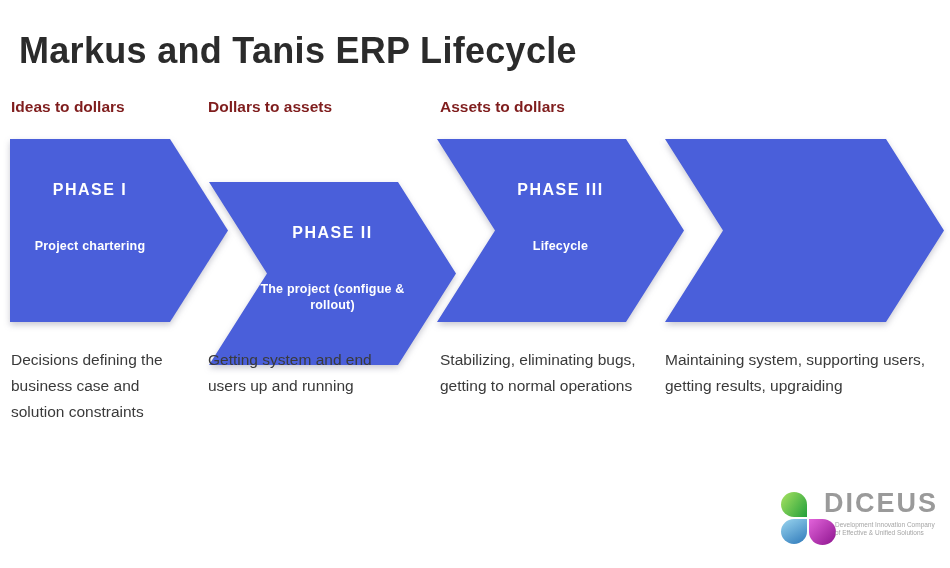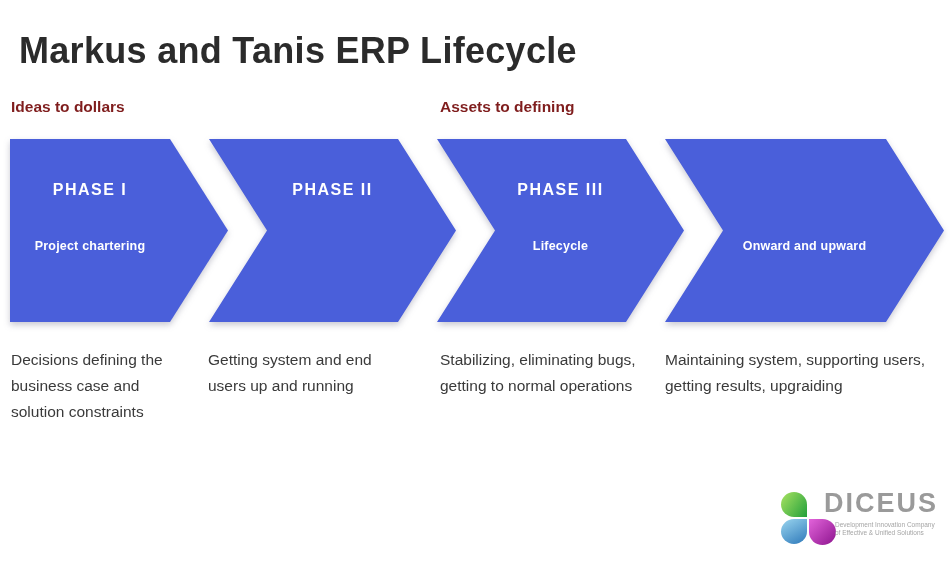--- a/index.html
+++ b/index.html
@@ -14,21 +14,21 @@
   .col-header{
     position:absolute;top:98px;font-size:15.5px;font-weight:bold;color:#7f1d1d;
   }
   .h1p{left:11px;} .h2p{left:208px;} .h3p{left:440px;} .h4p{left:665px;}
 
   .arrow-wrap{
     position:absolute;top:139px;height:183px;
     filter:drop-shadow(0 3px 3px rgba(60,60,95,0.28));
   }
   .a1{left:10px;width:218px;}
-  .a2{left:209px;width:247px;}
+  .a2{left:209px;width:247px;margin-top:43px;}
   .a3{left:437px;width:247px;}
   .a4{left:665px;width:279px;}
   .arrow{
     position:relative;width:100%;height:100%;background:var(--accent,#4A5FDA);
     clip-path:polygon(0 0, calc(100% - 58px) 0, 100% 50%, calc(100% - 58px) 100%, 0 100%, 58px 50%);
   }
   .arrow.first{
     clip-path:polygon(0 0, calc(100% - 58px) 0, 100% 50%, calc(100% - 58px) 100%, 0 100%);
   }
   .phase-label{
@@ -74,45 +74,46 @@
   }
 </style>
 </head>
 <body>
 
 <div class="canvas">
 
   <h1 class="title">Markus and Tanis ERP Lifecycle</h1>
 
   <div class="col-header h1p">Ideas to dollars</div>
-  <div class="col-header h3p">Assets to defining</div>
+  <div class="col-header h2p">Dollars to assets</div>
+  <div class="col-header h3p">Assets to dollars</div>
 
   <div class="arrow-wrap a1">
     <div class="arrow first">
       <div class="phase-label">PHASE I</div>
       <div class="phase-sub">Project chartering</div>
     </div>
   </div>
 
   <div class="arrow-wrap a2">
     <div class="arrow">
       <div class="phase-label">PHASE II</div>
+      <div class="phase-sub">The project (configue &amp; rollout)</div>
     </div>
   </div>
 
   <div class="arrow-wrap a3">
     <div class="arrow">
       <div class="phase-label">PHASE III</div>
       <div class="phase-sub">Lifecycle</div>
     </div>
   </div>
 
   <div class="arrow-wrap a4">
     <div class="arrow">
-      <div class="phase-sub">Onward and upward</div>
     </div>
   </div>
 
   <div class="desc d1">Decisions defining the business case and solution constraints</div>
   <div class="desc d2">Getting system and end users up and running</div>
   <div class="desc d4">Maintaining system, supporting users, getting results, upgraiding</div>
   <div class="desc d3">Stabilizing, eliminating bugs, getting to normal operations</div>
 
   <div class="logo">
     <div class="mark">

